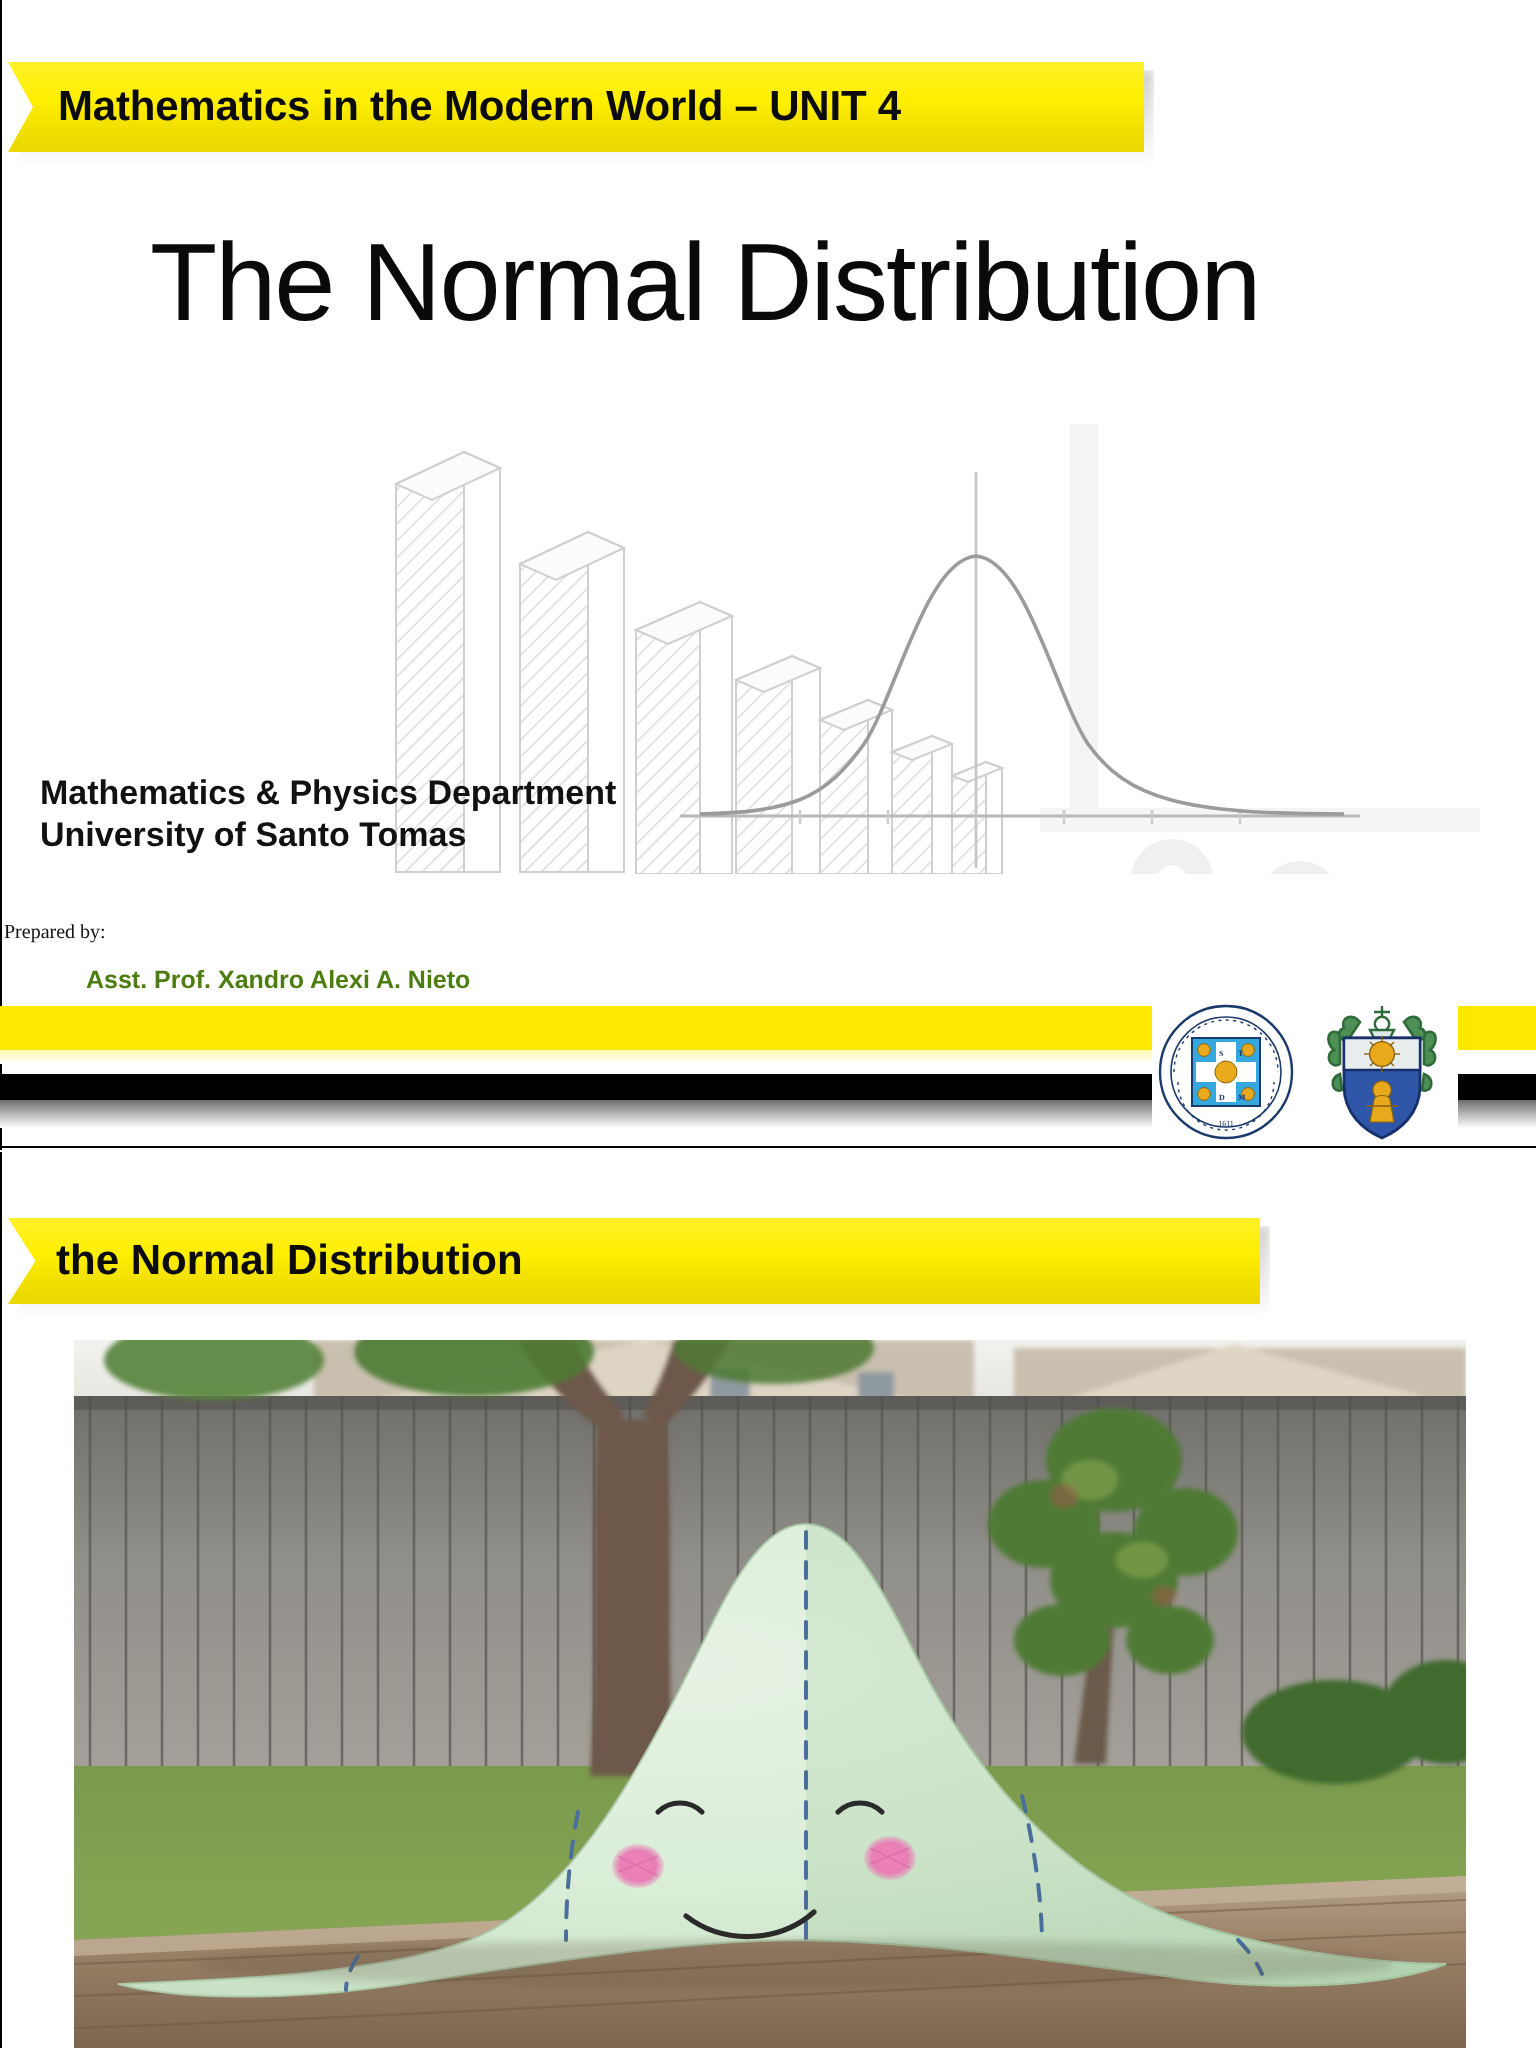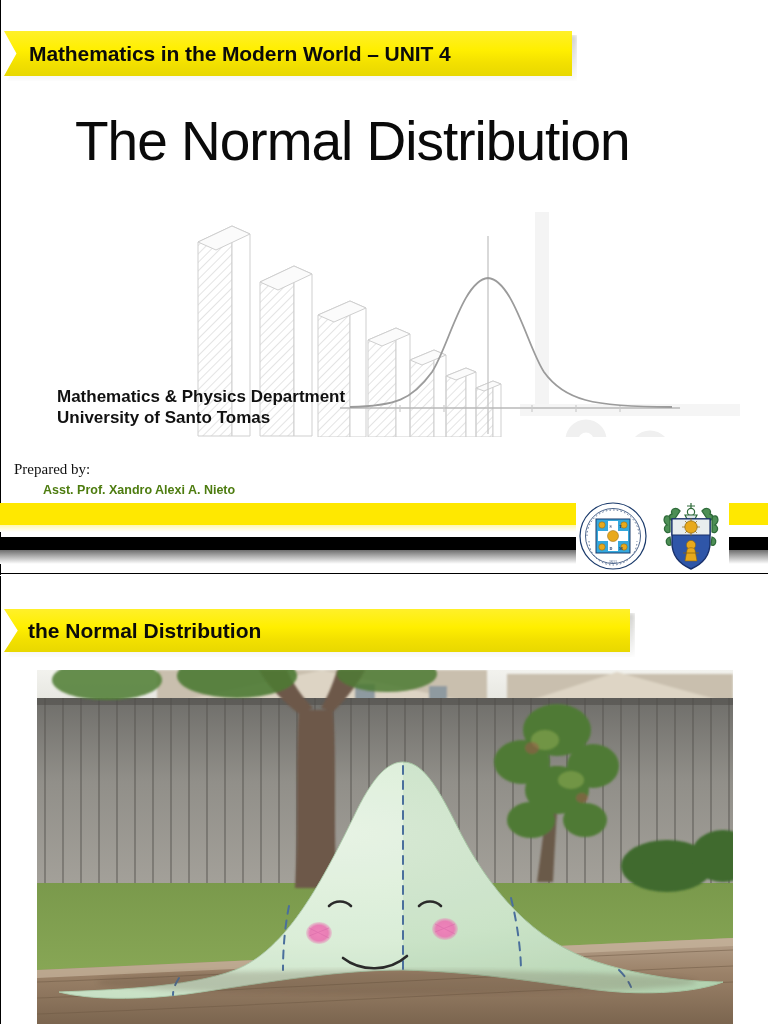--- a/index.html
+++ b/index.html
@@ -50,25 +50,24 @@
   }
 
   
   .art{position:absolute;left:180px;top:212px;width:560px;height:225px;pointer-events:none;}
   .art svg{display:block;}
 
   .dept{
     position:absolute;left:20px;top:386px;
     font-size:17px;font-weight:bold;color:#111;line-height:1.25;
     white-space:pre-line;
-    margin-left:37px;
   }
   .prepared-label{
-    position:absolute;left:14px;top:461px;
-    font-family:"Liberation Serif",serif;font-size:15px;color:#111;text-align:right;
+    position:absolute;left:2px;top:461px;
+    font-family:"Liberation Serif",serif;font-size:10px;color:#111;text-align:right;
   }
   .prepared-name{
     position:absolute;left:43px;top:483px;
     font-size:12.5px;font-weight:bold;color:#4d7c0f;
   }
 
   
   .band-yellow-l{position:absolute;left:0;top:503px;width:576px;height:22px;background:#ffe800;}
   .band-yellow-r{position:absolute;left:729px;top:503px;width:39px;height:22px;background:#ffe800;}
   .band-yellow-fade-l{position:absolute;left:0;top:525px;width:576px;height:7px;background:linear-gradient(180deg,#fff7b0,#ffffff);}

